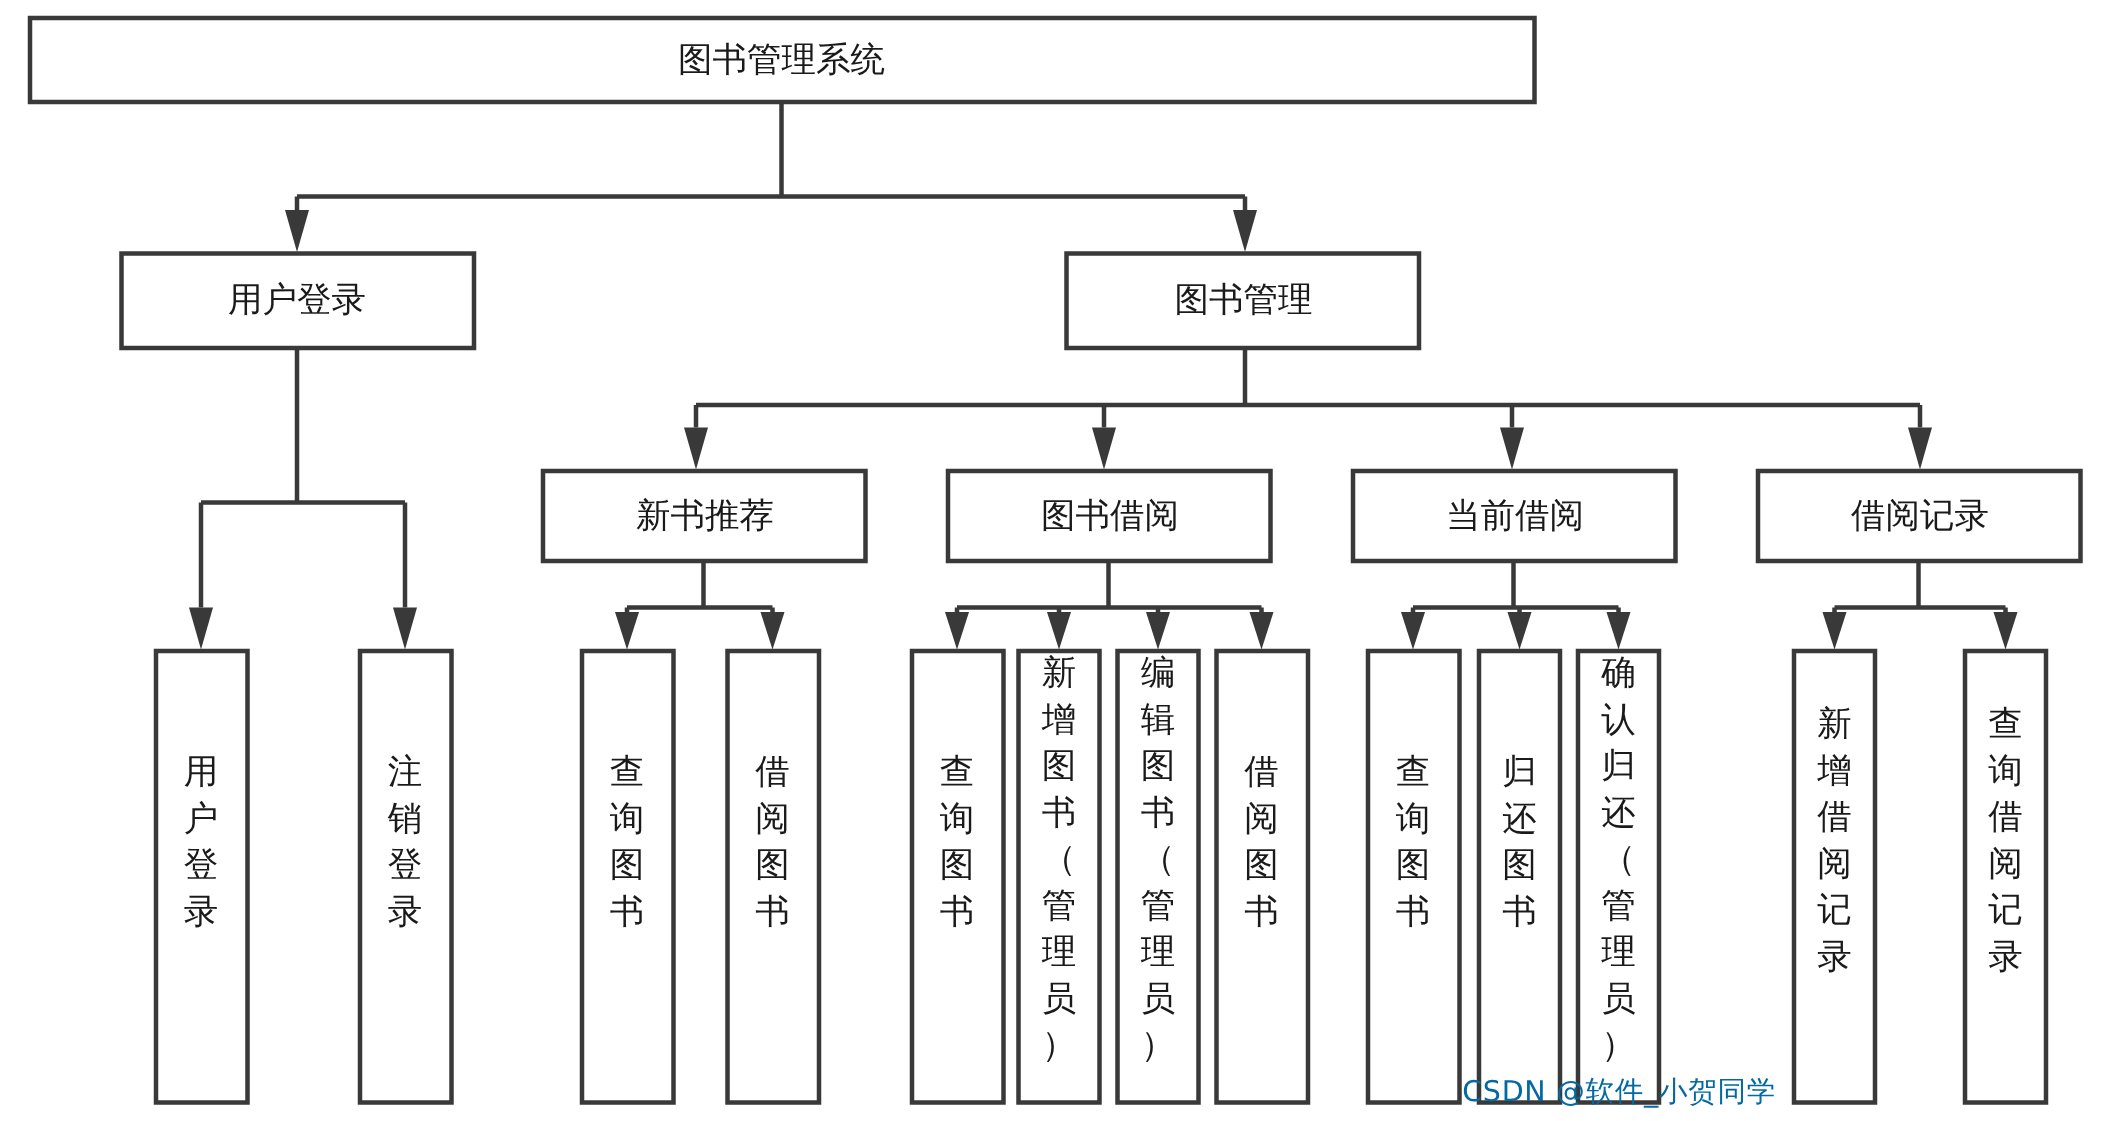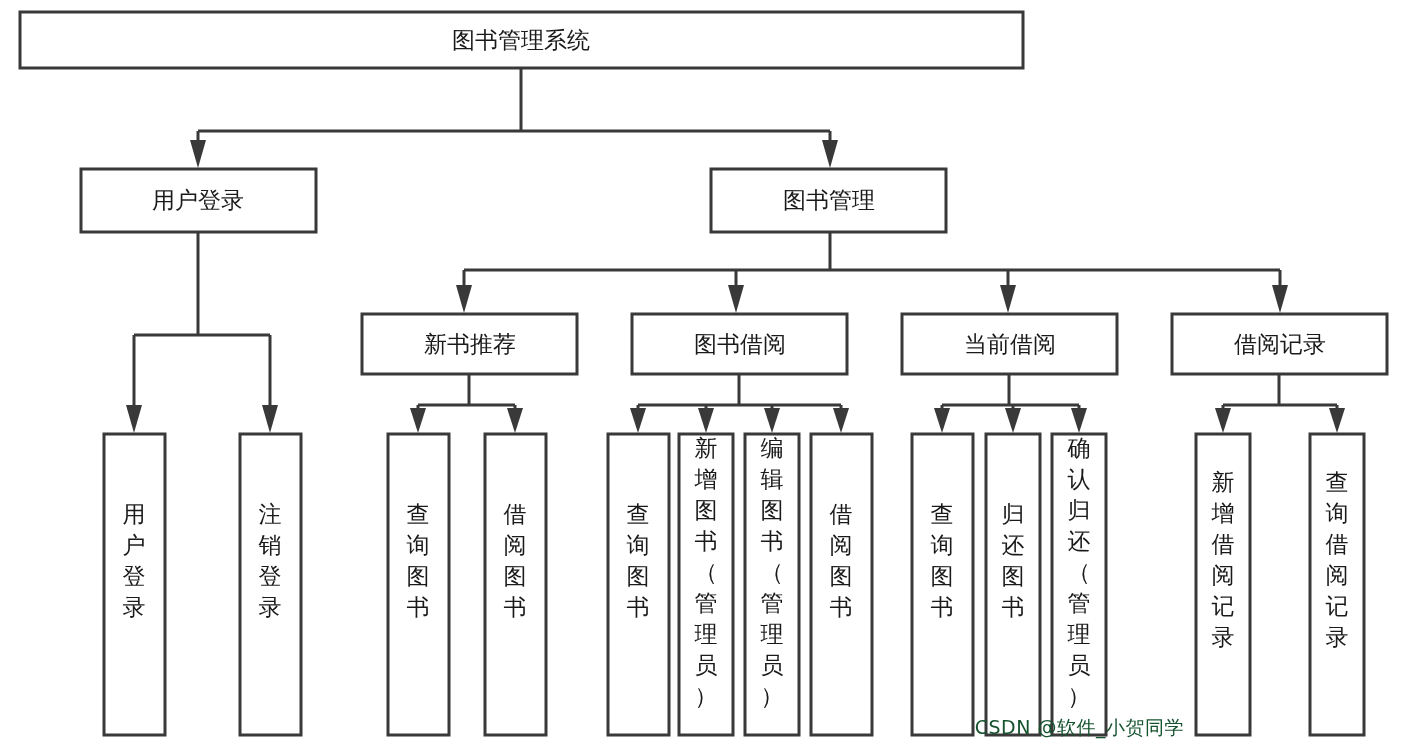--- a/index.html
+++ b/index.html
@@ -53,21 +53,21 @@
   .arrow-head {
     fill: #393939;
     stroke: none;
   }
   .watermark-text {
     position: absolute;
     right: 8px;
     bottom: 6px;
     font-family: "DejaVu Sans", "Liberation Sans", sans-serif;
     font-size: 19px;
-    color: #14532d;
+    color: #0369a1;
     white-space: nowrap;
     letter-spacing: 0.5px;
   }
 </style>
 </head>
 <body>
 
 <div id="diagram-root">
 
   <svg class="diagram-canvas" viewBox="0 0 1405 747">

